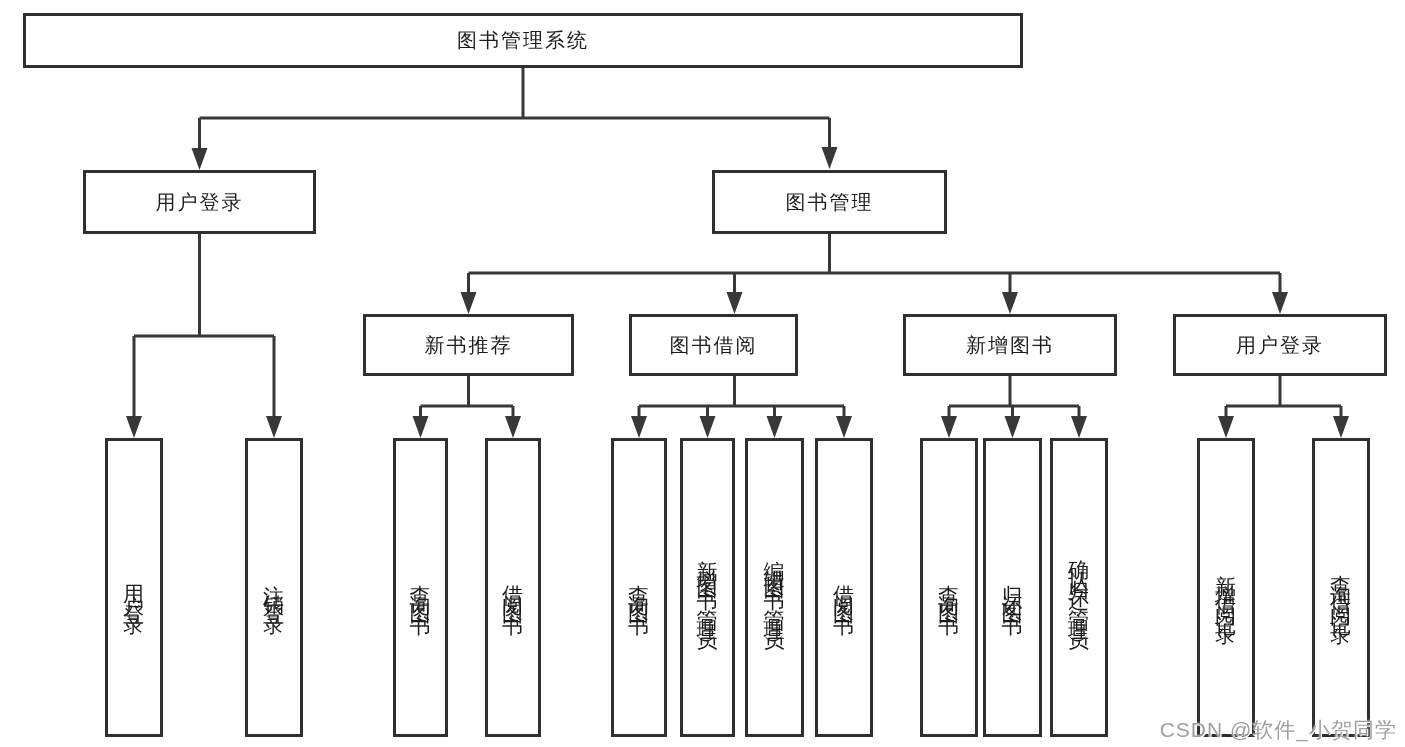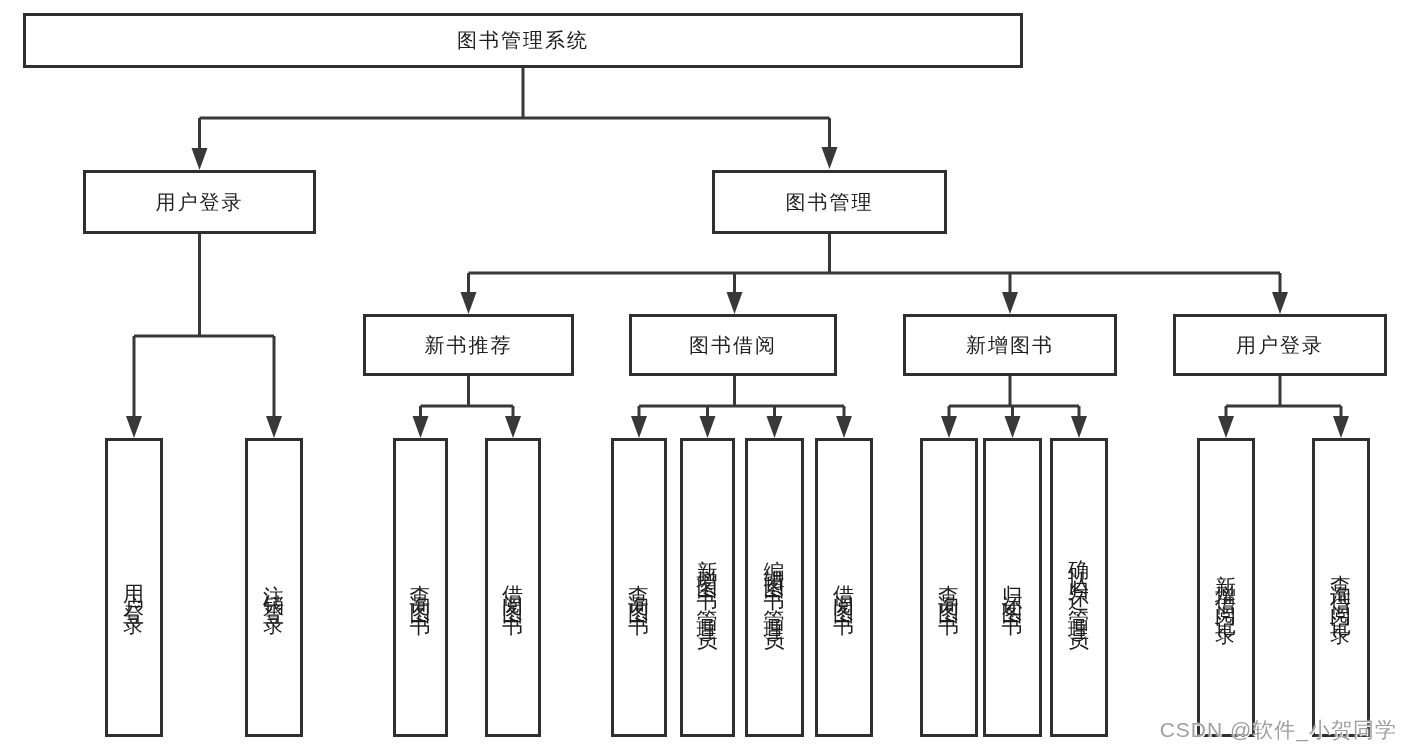--- a/index.html
+++ b/index.html
@@ -100,21 +100,21 @@
     <polygon points="1218,416 1234,416 1226,438"></polygon>
     <polygon points="1333,416 1349,416 1341,438"></polygon>
   </svg>
 
   <div class="node h" style="left:23px;top:13px;width:1000px;height:55px">图书管理系统</div>
 
   <div class="node h" style="left:83px;top:170px;width:233px;height:64px">用户登录</div>
   <div class="node h" style="left:363px;top:314px;width:211px;height:62px">新书推荐</div>
 
   <div class="node h" style="left:712px;top:170px;width:235px;height:64px">图书管理</div>
-  <div class="node h" style="left:629px;top:314px;width:208px;height:62px">图书借阅</div>
+  <div class="node h" style="left:629px;top:314px;width:169px;height:62px">图书借阅</div>
   <div class="node h" style="left:903px;top:314px;width:214px;height:62px">新增图书</div>
   <div class="node h" style="left:1173px;top:314px;width:214px;height:62px">用户登录</div>
 
   <div class="node v" style="left:105px;top:438px;width:58px;height:299px">用户登录</div>
   <div class="node v" style="left:245px;top:438px;width:58px;height:299px">注销登录</div>
 
   <div class="node v" style="left:393px;top:438px;width:55px;height:299px">查询图书</div>
   <div class="node v" style="left:485px;top:438px;width:56px;height:299px">借阅图书</div>
 
   <div class="node v" style="left:611px;top:438px;width:56px;height:299px">查询图书</div>

